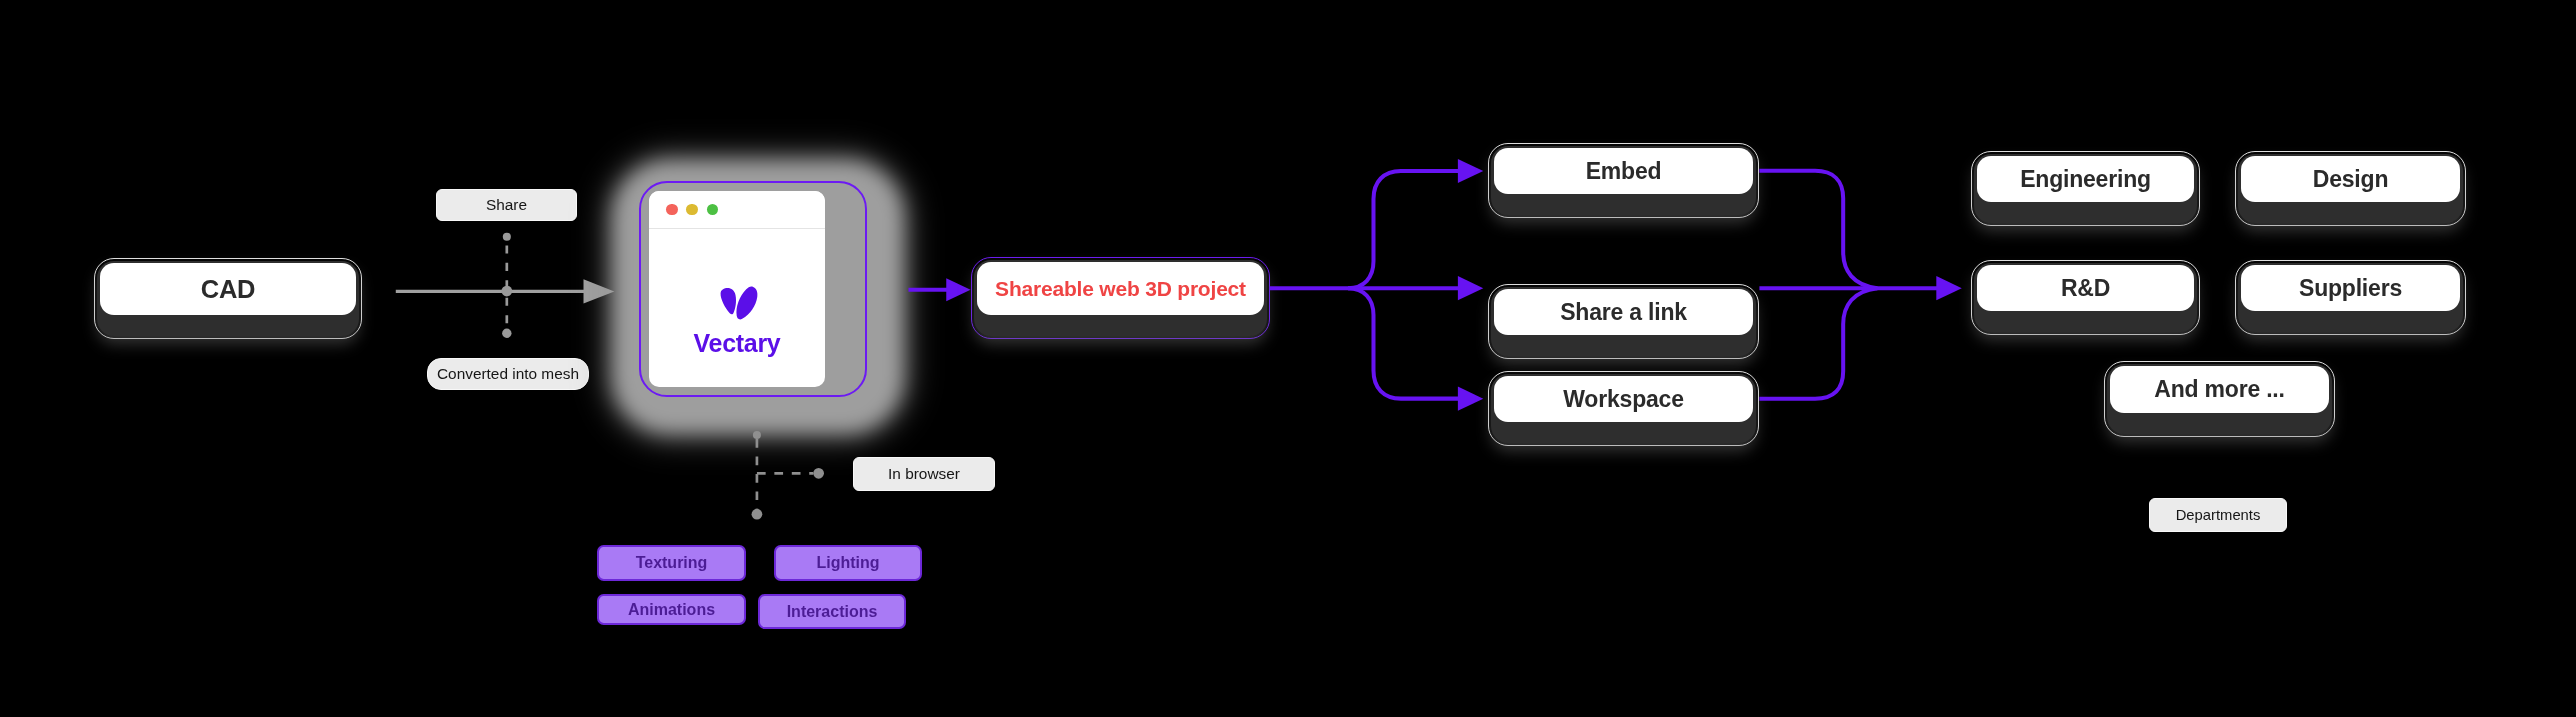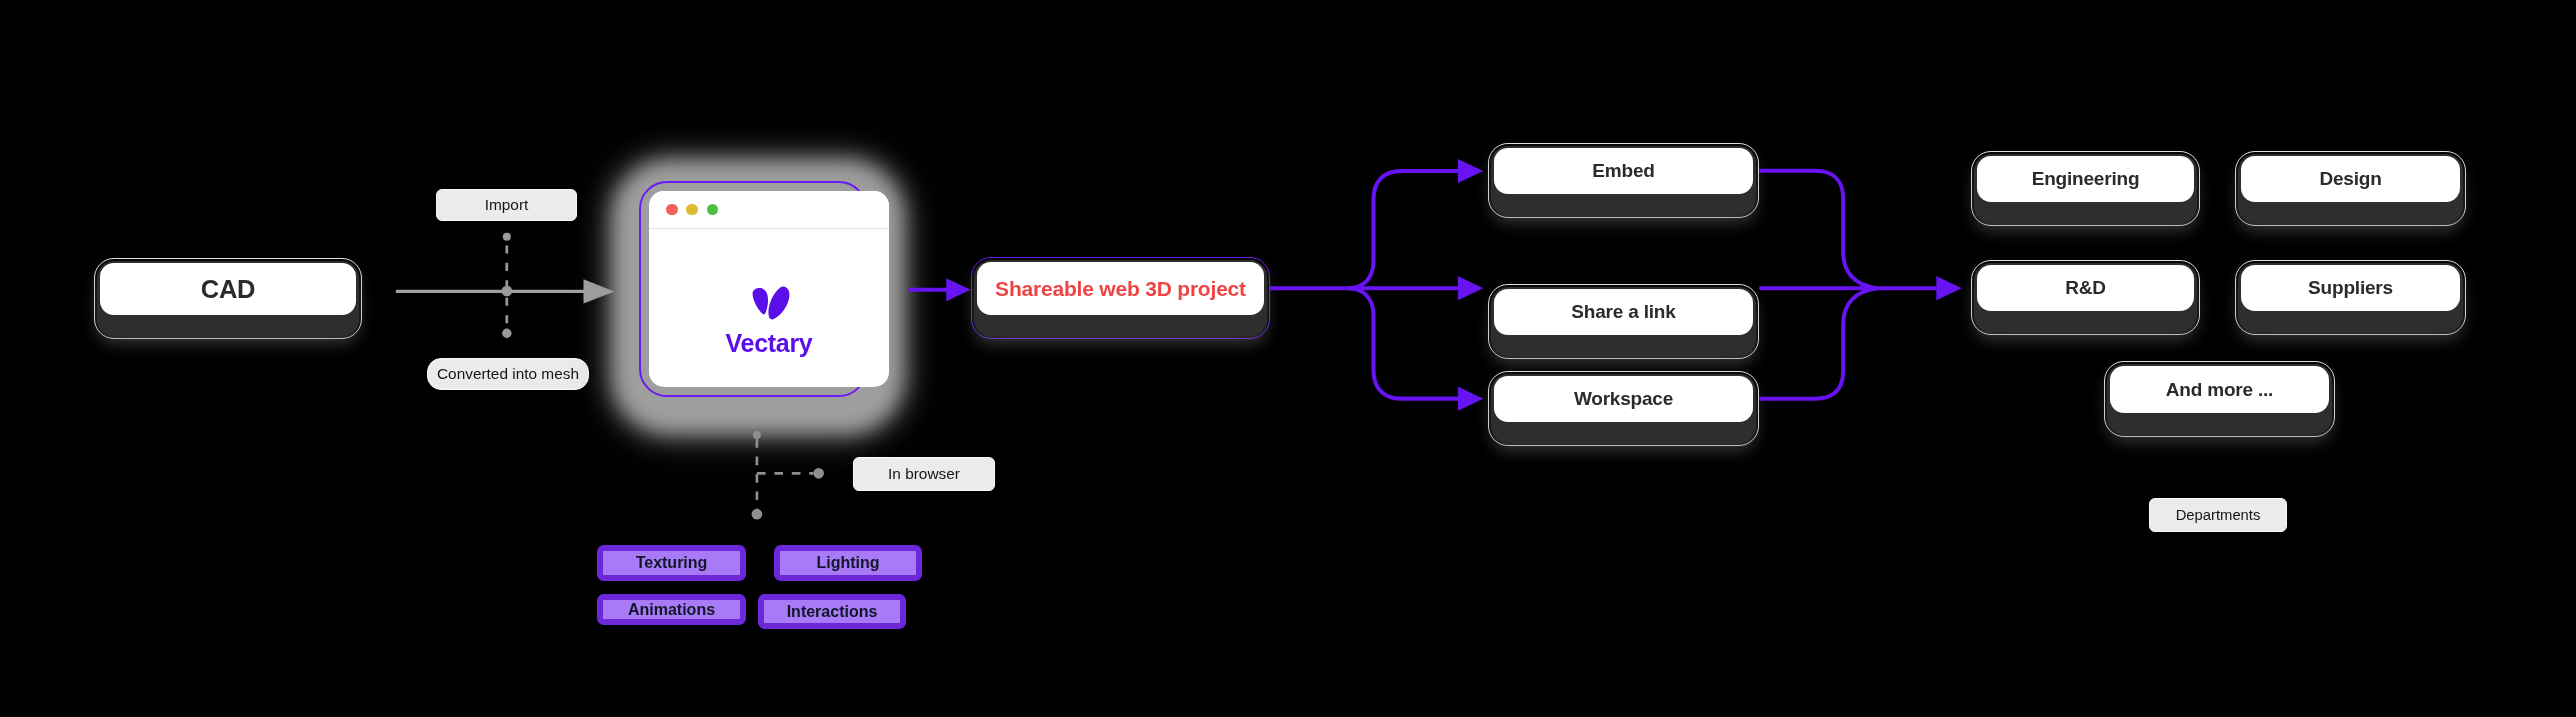--- a/index.html
+++ b/index.html
@@ -28,21 +28,21 @@
     background: #2e2e2e;
     border-radius: 17px;
     box-shadow: 0 8px 14.8px rgba(115,115,115,0.45);
   }
   .box3d .face {
     position: absolute; left: 6px; right: 6px; top: 5.4px;
     height: calc(100% - 29.5px);
     background: #ffffff;
     border-radius: 14px;
     display: flex; align-items: center; justify-content: center;
-    font-size: 19px; font-weight: 600; color: #2b2b2b;
+    font-size: 23px; font-weight: 600; color: #2b2b2b;
     letter-spacing: -0.2px;
     white-space: nowrap;
   }
   .box3d.purple .ring { border-color: #6c1af3; }
   .box3d.purple .face { color: #ef4444; font-size: 21px; }
   .box3d.big .face { font-size: 25.5px; }
 
   
   .tag {
     position: absolute;
@@ -51,47 +51,47 @@
     border-radius: 6px;
     display: flex; align-items: center; justify-content: center;
     font-size: 15.4px; font-weight: 500; color: #161616;
     white-space: nowrap;
   }
 
   
   .feature {
     position: absolute;
     background: #a97af5;
-    border: 6px solid #6d28d9;
+    border: 2px solid #6d28d9;
     border-radius: 6.7px;
     display: flex; align-items: center; justify-content: center;
-    font-size: 16px; font-weight: 600; color: #0f172a;
+    font-size: 16px; font-weight: 600; color: #4c1d95;
     white-space: nowrap;
   }
 
   
   .glow {
     position: absolute;
     left: 612px; top: 160px; width: 292px; height: 274px;
     background: #9e9e9e;
     border-radius: 58px;
     filter: blur(9.4px);
     box-shadow: 0 0 23px 6.7px rgba(140,140,140,0.55);
   }
   .vring {
     position: absolute;
     left: 639px; top: 181px; width: 228px; height: 216px;
     border: 2px solid #6c1af3;
     border-radius: 28px;
   }
   .vwindow {
     position: absolute;
-    left: 649px; top: 191px; width: 240px; height: 196px;
+    left: 649px; top: 191px; width: 176px; height: 196px;
     background: #ffffff;
-    border-radius: 15px;
+    border-radius: 10px;
     overflow: hidden;
     display: flex; flex-direction: column; gap: 26px;
   }
   .titlebar {
     height: 38px; flex: 0 0 38px;
     display: flex; align-items: center;
     padding-left: 17.4px; gap: 8.7px;
     border-bottom: 1.3px solid #e4e4e4;
     background: #ffffff;
   }
@@ -121,21 +121,21 @@
         <span>CAD</span>
       </div>
   </div>
 
   <svg class="connector" style="left:362px; top:274px;" width="262" height="29.5" viewBox="0 0 390 44">
     <line x1="50" y1="26" x2="332" y2="26" stroke="#a0a0a0" stroke-width="5"></line>
     <polygon points="330,8 330,44 376,26" fill="#a0a0a0"></polygon>
   </svg>
 
   <div class="tag" style="left:436px; top:189px; width:141px; height:32px;">
-    <span>Import</span>
+    <span>Share</span>
   </div>
 
   <svg class="connector" style="left:496px; top:228px;" width="27" height="114" viewBox="0 0 40 170">
     <line x1="16" y1="26" x2="16" y2="150" stroke="#9a9a9a" stroke-width="4" stroke-dasharray="12 14"></line>
     <circle cx="16" cy="13" r="6" fill="#9a9a9a"></circle>
     <circle cx="16" cy="94" r="8" fill="#9a9a9a"></circle>
     <circle cx="16" cy="157" r="7" fill="#9a9a9a"></circle>
   </svg>
 
   <div class="tag" style="left:427px; top:358px; width:162px; height:32px;border-radius:14px;">

